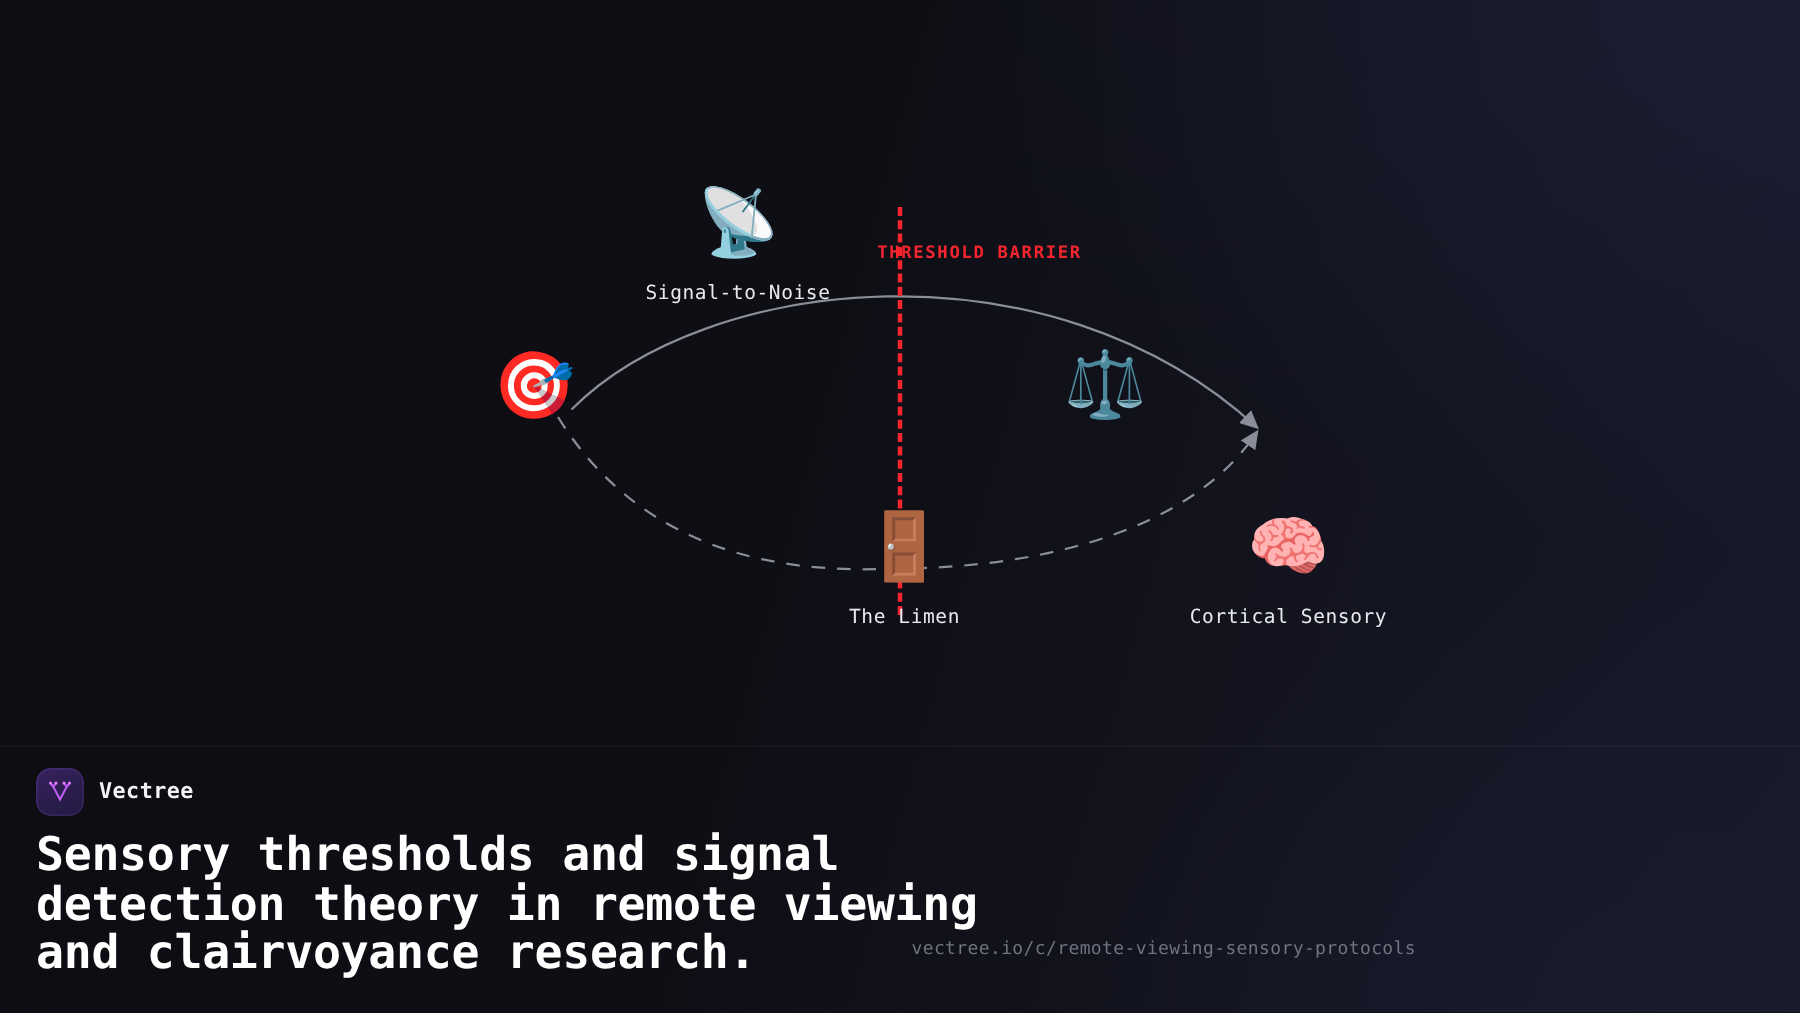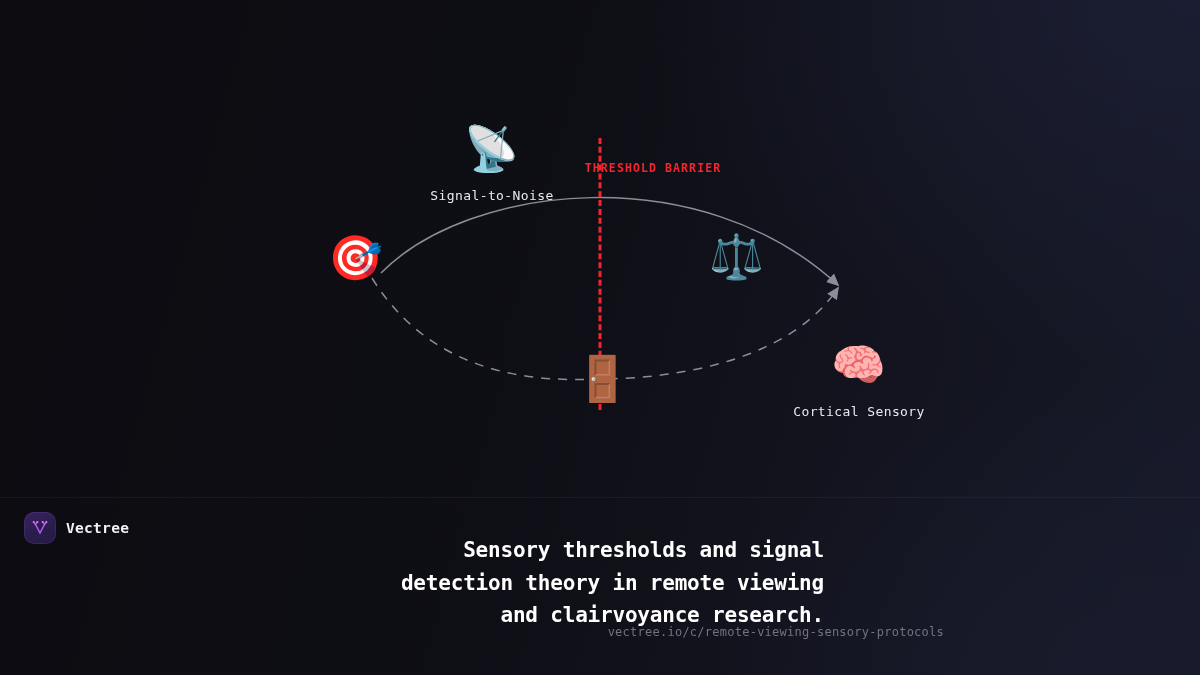--- a/index.html
+++ b/index.html
@@ -52,37 +52,37 @@
     font-size:11.5px; font-weight:bold; letter-spacing:1.1px;
     color:#f5252f; white-space:nowrap;
     font-family:"DejaVu Sans Mono","Liberation Mono",monospace;
   }
 
   
   #divider {
     position:absolute; left:0; top:497px; width:1200px; height:1px;
     background:rgba(255,255,255,0.045);
   }
-  #footer { position:absolute; left:0; top:498px; width:968px; height:177px;text-align:right; }
+  #footer { position:absolute; left:0; top:498px; width:968px; height:177px; }
 
   #brand { position:absolute; left:24px; top:14px; display:flex; align-items:center; gap:10px; }
   #brand-mark {
     width:32px; height:32px; border-radius:10px;
     background:linear-gradient(150deg,#3a2260 0%,#2a1d4d 55%,#241a42 100%);
     display:flex; align-items:center; justify-content:center;
     box-shadow:0 0 0 1px rgba(160,110,255,0.14) inset;
   }
   #brand-name {
     font-size:14.5px; font-weight:bold; color:#f2f3f7; letter-spacing:0.3px;
     font-family:"DejaVu Sans Mono","Liberation Mono",monospace;
   }
 
   #headline {
-    position:absolute; left:24px; top:36px; width:800px;
-    font-size:21px; line-height:32.5px; font-weight:bold;
+    position:absolute; left:24px; top:56px; width:800px;
+    font-size:31px; line-height:32.5px; font-weight:bold;
     color:#ffffff; letter-spacing:-0.2px;
     font-family:"DejaVu Sans Mono","Liberation Mono",monospace;
     white-space:pre-line;
   }
 
   #url {
     position:absolute; right:24px; top:127px;
     font-size:12px; color:#71737f; letter-spacing:0.25px;
     font-family:"DejaVu Sans Mono","Liberation Mono",monospace;
   }
@@ -117,20 +117,21 @@
       <span class="glyph">🎯</span>
     </div>
 
     <div class="node" style="left:492px; top:163px;">
       <span class="glyph">📡</span>
       <span class="caption">Signal-to-Noise</span>
     </div>
 
     <div class="node" style="left:603px; top:379px;">
       <span class="glyph">🚪</span>
+      <span class="caption">The Limen</span>
     </div>
 
     <div class="node" style="left:737px; top:257px;">
       <span class="glyph">⚖️</span>
     </div>
 
     <div class="node" style="left:859px; top:379px;">
       <span class="glyph">🧠</span>
       <span class="caption">Cortical Sensory</span>
     </div>

